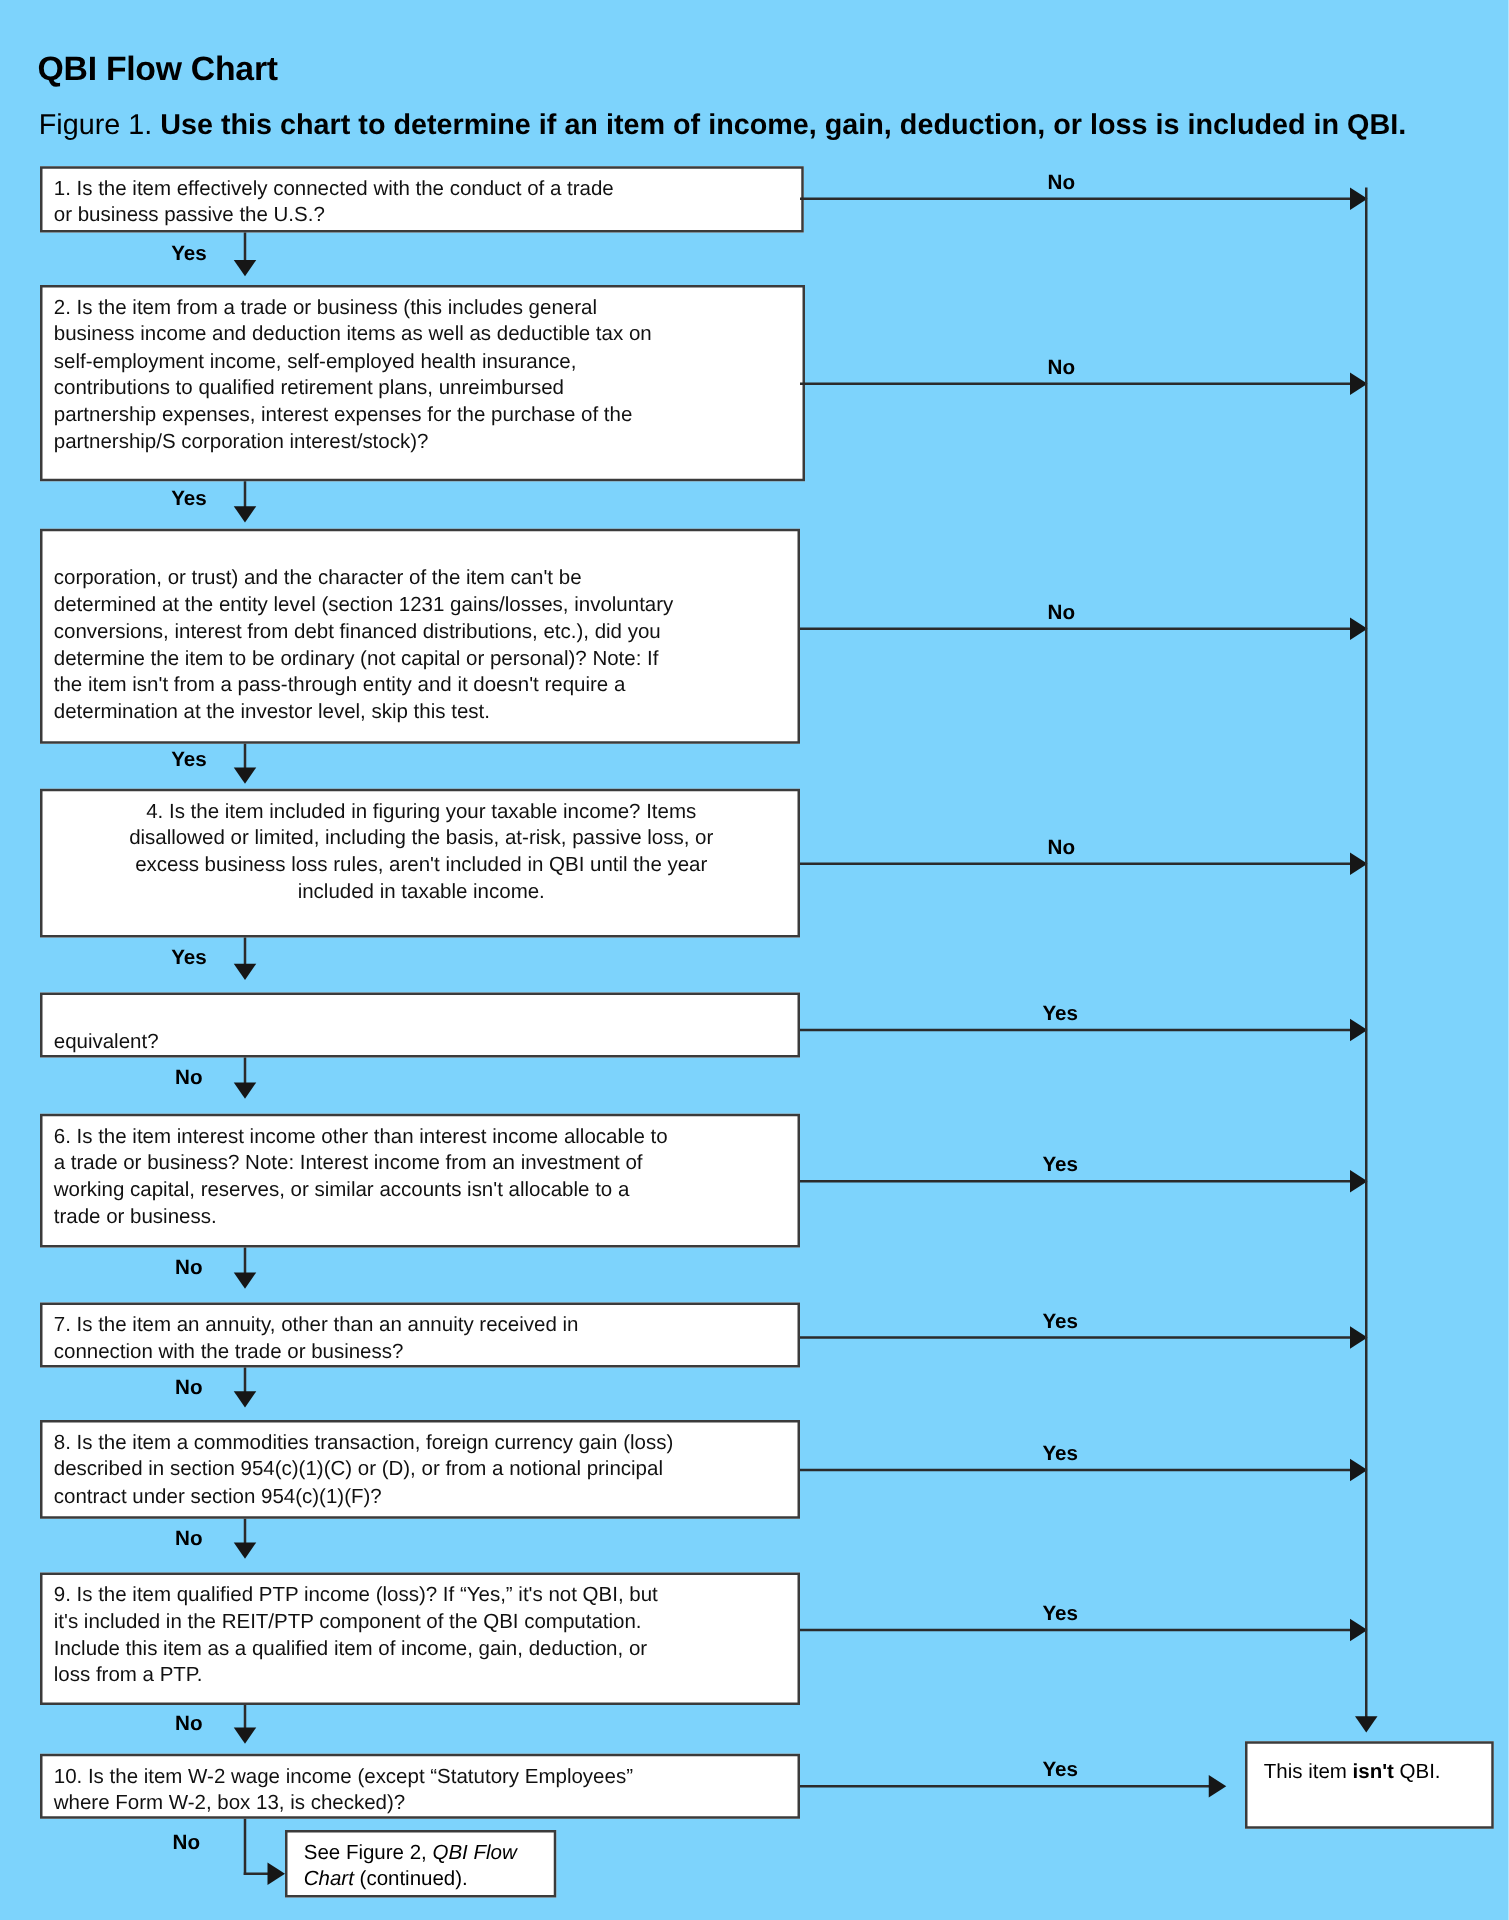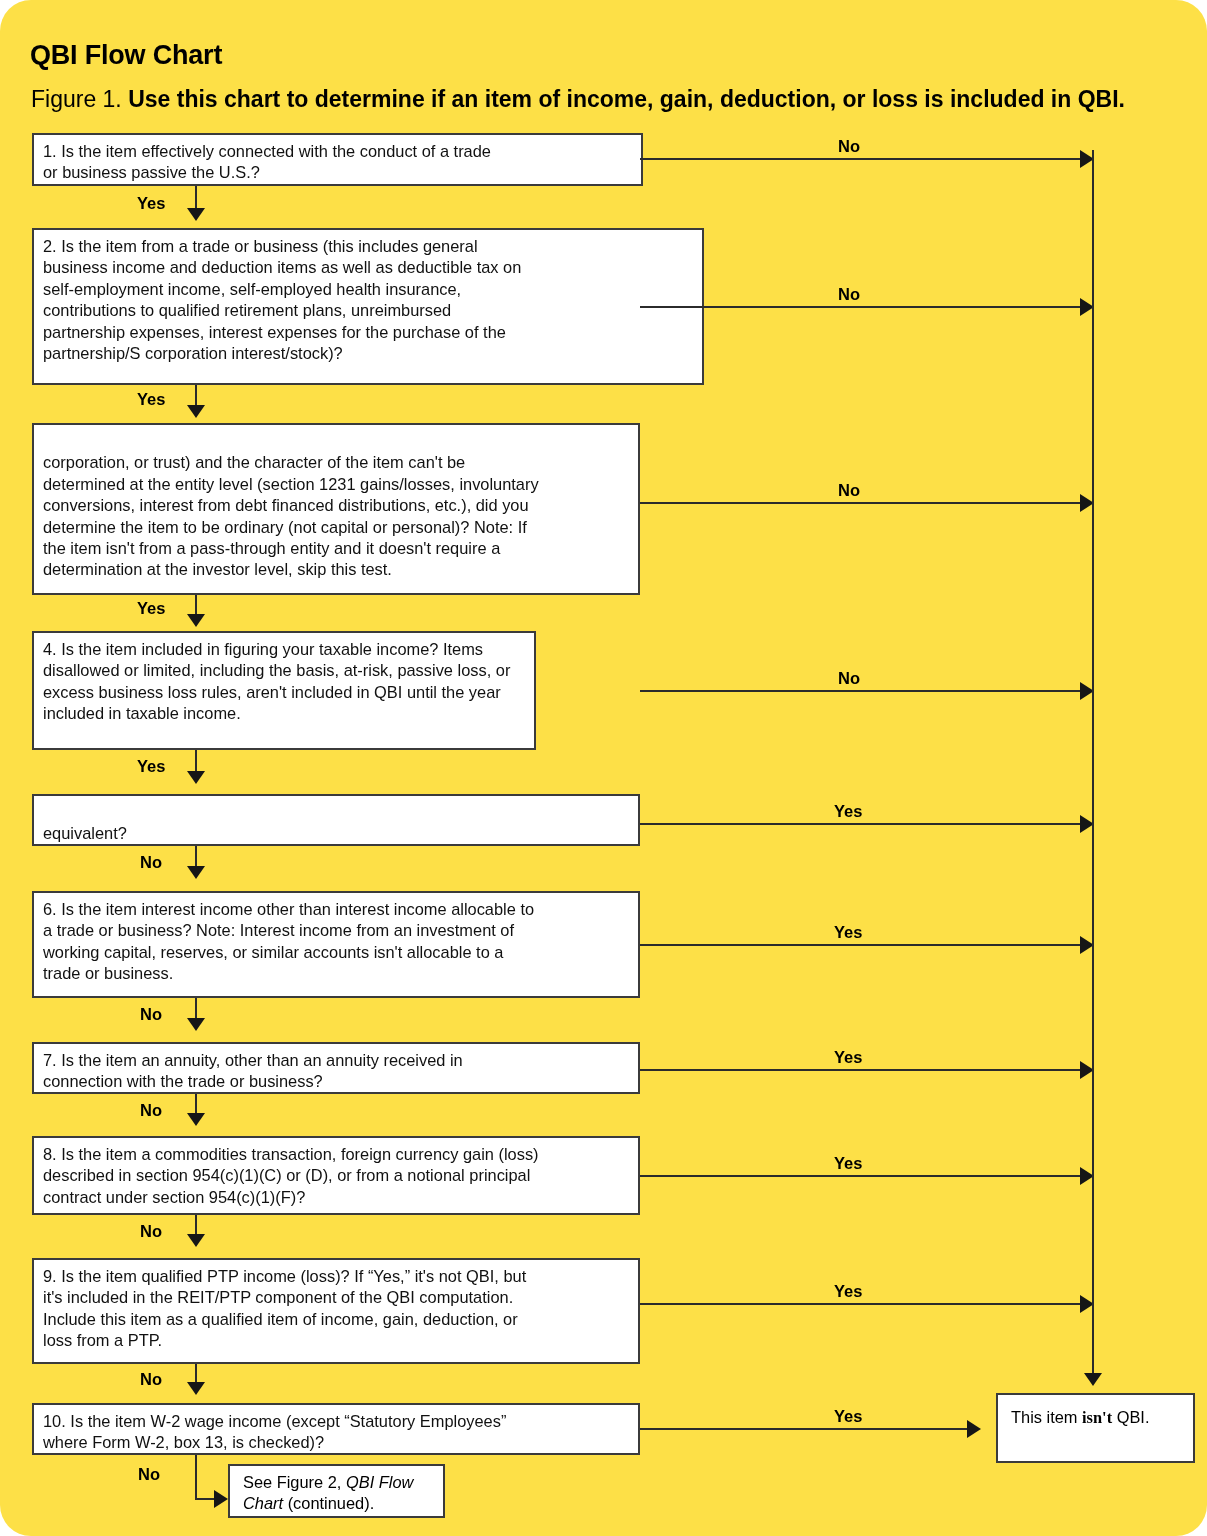--- a/index.html
+++ b/index.html
@@ -8,23 +8,22 @@
     background: #ffffff;
   }
   body {
     font-family: "Liberation Sans", sans-serif;
     color: #000000;
   }
   #page {
     position: relative;
     width: 1207px;
     height: 1536px;
-    background: #fde047;
+    background: #7dd3fc;
     overflow: hidden;
-    border-radius: 31px;
   }
 
   
   .page-title {
     position: absolute;
     left: 30px;
     top: 41px;
     font-size: 27px;
     font-weight: bold;
     letter-spacing: -0.2px;
@@ -68,21 +67,21 @@
   }
   .tbox .ttext {
     position: absolute;
     left: 13px;
     right: 8px;
     top: 12px;
     font-size: 16.4px;
     line-height: 21.4px;
   }
   .tbox i { font-style: italic; }
-  .tbox b { font-weight: bold; font-family: Liberation Serif, serif; }
+  .tbox b { font-weight: bold; }
 
   
   .vline {
     position: absolute;
     width: 2px;
     background: #2b2b2b;
   }
   .hline {
     position: absolute;
     height: 2px;
@@ -130,21 +129,21 @@
   </div>
 
   <div class="hline" style="left:640px; top:158px; width:442px;"></div>
   <div class="arrow-right" style="left:1080px; top:150px;"></div>
   <div class="edge-label right-lbl" style="left:838px; top:137px;">No</div>
 
   <div class="vline" style="left:195px; top:186px; height:26px;"></div>
   <div class="arrow-down" style="left:187px; top:208px;"></div>
   <div class="edge-label" style="left:137px; top:194px;">Yes</div>
 
-  <div class="qbox" style="left:32px; top:228px; width:672px; height:157px;">
+  <div class="qbox" style="left:32px; top:228px; width:612px; height:157px;">
     <div class="qtext">
       <span>2. Is the item from a trade or business (this includes general</span><br>
       <span>business income and deduction items as well as deductible tax on</span><br>
       <span>self-employment income, self-employed health insurance,</span><br>
       <span>contributions to qualified retirement plans, unreimbursed</span><br>
       <span>partnership expenses, interest expenses for the purchase of the</span><br>
       <span>partnership/S corporation interest/stock)?</span>
     </div>
   </div>
 
@@ -169,21 +168,21 @@
   </div>
 
   <div class="hline" style="left:640px; top:502px; width:442px;"></div>
   <div class="arrow-right" style="left:1080px; top:494px;"></div>
   <div class="edge-label right-lbl" style="left:838px; top:481px;">No</div>
 
   <div class="vline" style="left:195px; top:595px; height:23px;"></div>
   <div class="arrow-down" style="left:187px; top:614px;"></div>
   <div class="edge-label" style="left:137px; top:599px;">Yes</div>
 
-  <div class="qbox" style="left:32px; top:631px; width:504px; height:119px;">
+  <div class="qbox" style="left:32px; top:631px; width:608px; height:119px;text-align:center;">
     <div class="qtext">
       <span>4. Is the item included in figuring your taxable income? Items</span><br>
       <span>disallowed or limited, including the basis, at-risk, passive loss, or</span><br>
       <span>excess business loss rules, aren't included in QBI until the year</span><br>
       <span>included in taxable income.</span>
     </div>
   </div>
 
   <div class="hline" style="left:640px; top:690px; width:442px;"></div>
   <div class="arrow-right" style="left:1080px; top:682px;"></div>

